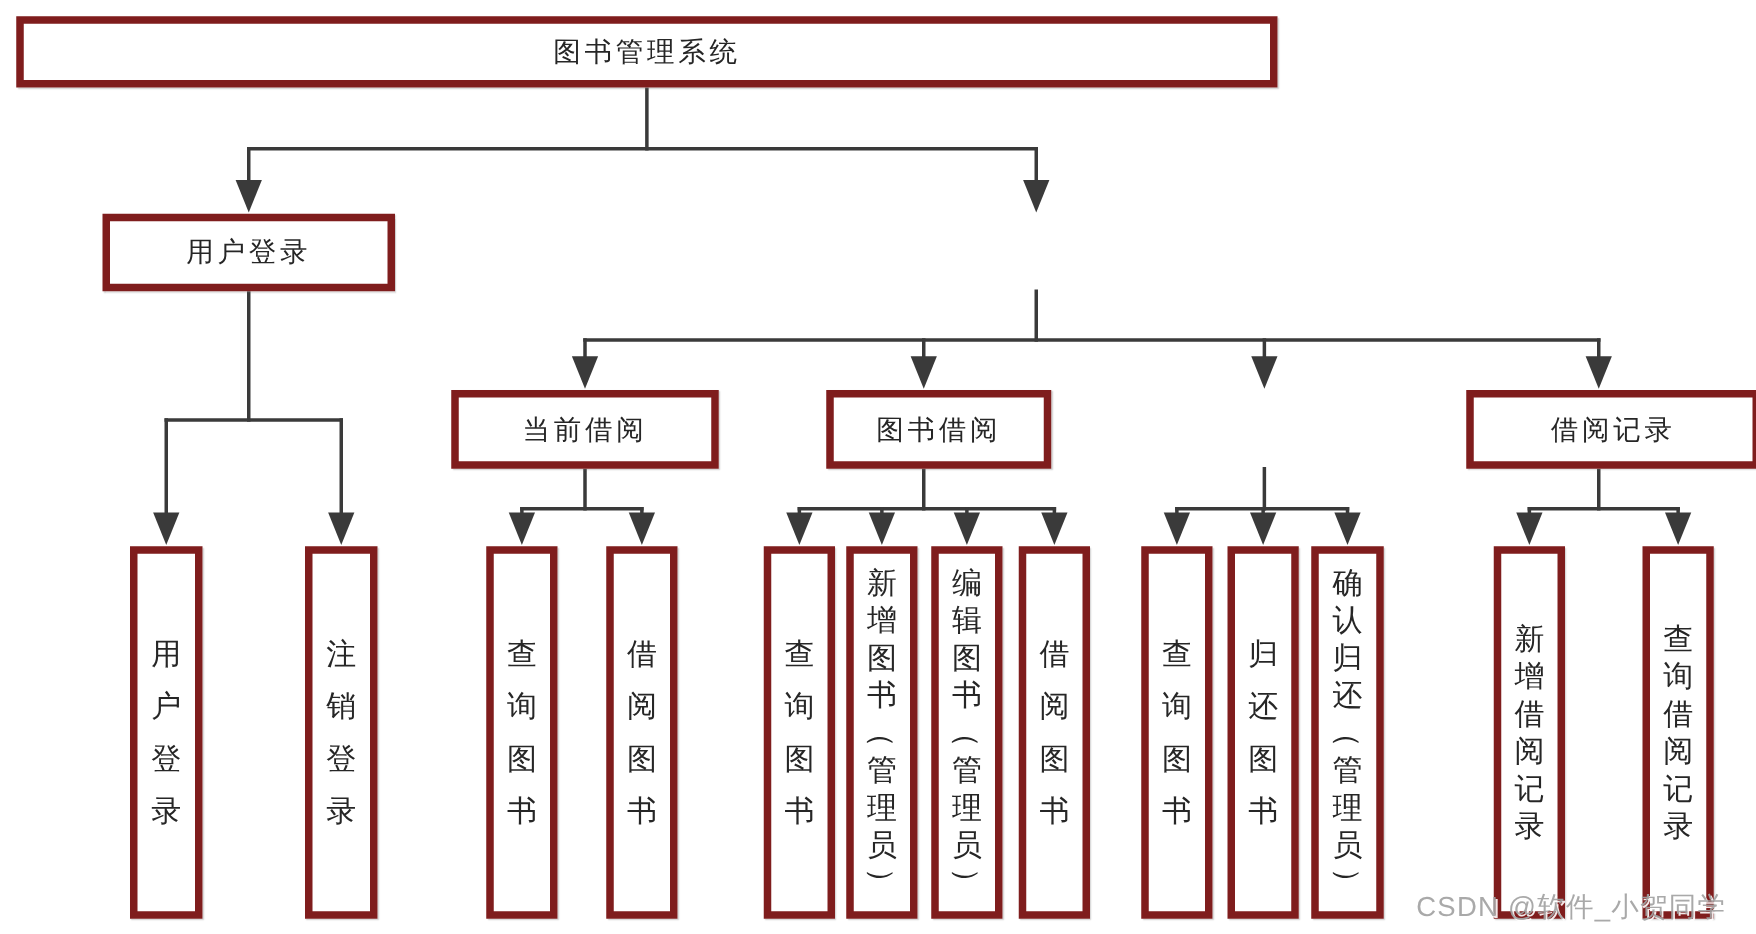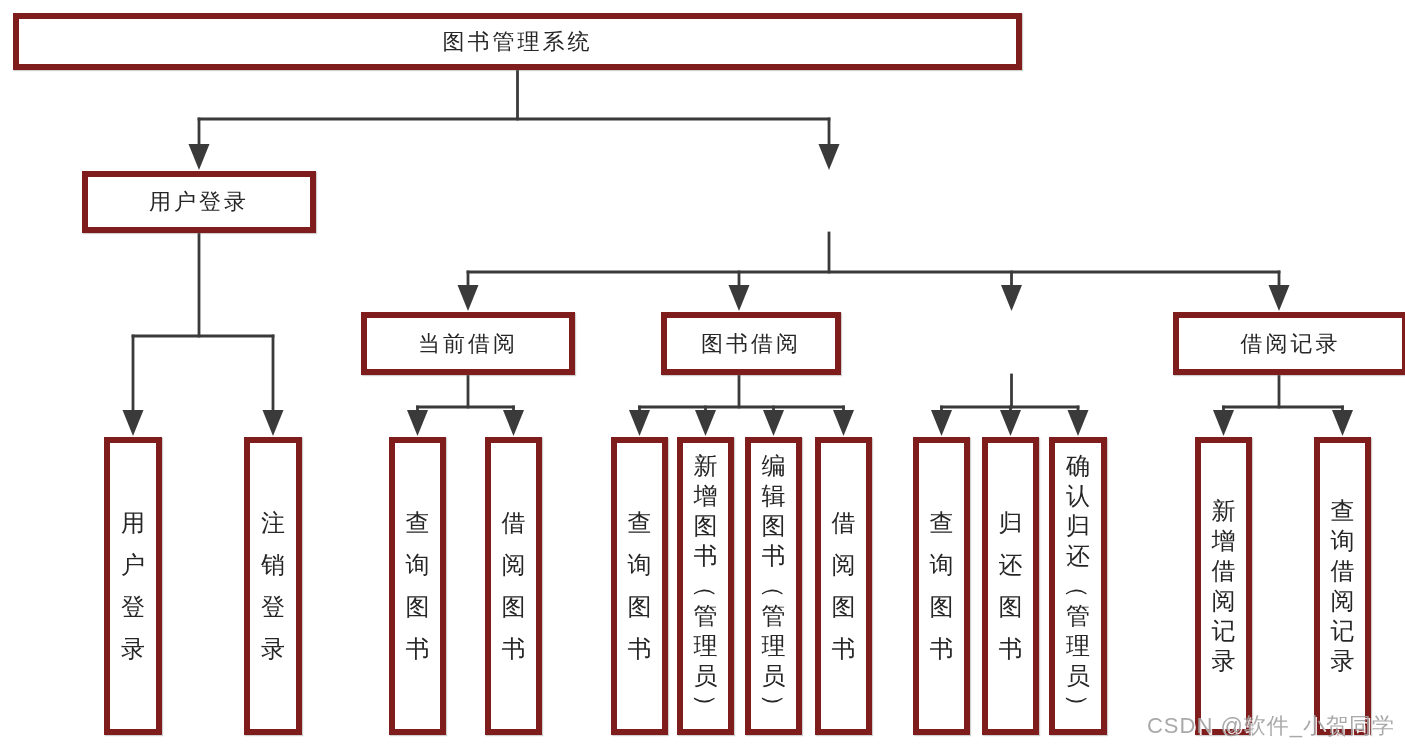--- a/index.html
+++ b/index.html
@@ -49,21 +49,21 @@
   }
   .vchar {
     display: flex;
     align-items: center;
     justify-content: center;
     width: 100%;
   }
   .vchar.paren { transform: rotate(90deg); }
   .watermark {
     position: absolute;
-    right: 10px;
+    right: 24px;
     bottom: 6px;
     font-size: 22px;
     color: rgba(162,162,162,0.92);
     text-shadow: 1.5px 1.5px 0 rgba(255,255,255,0.9);
     letter-spacing: 1px;
     white-space: nowrap;
     z-index: 5;
   }
 </style>
 </head>

